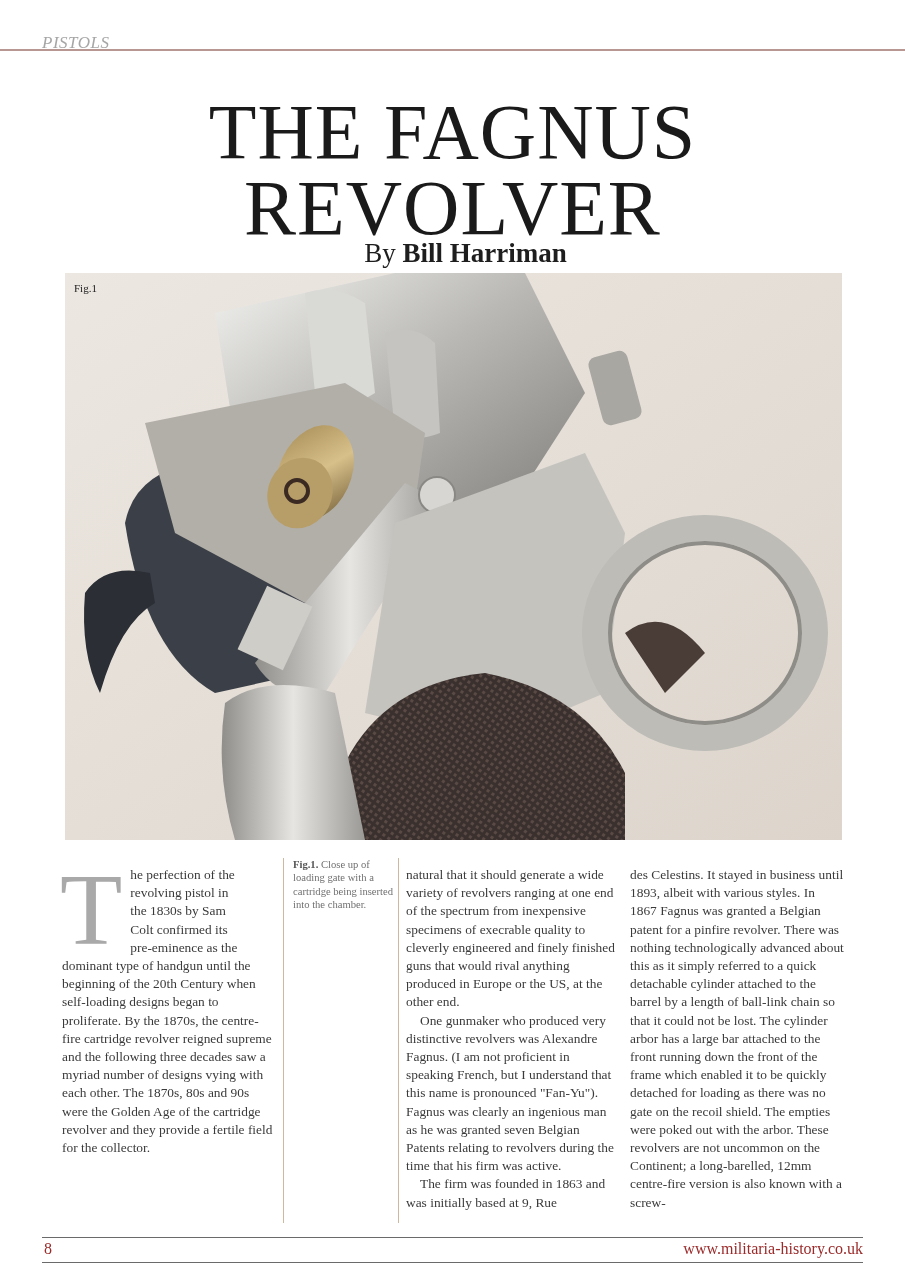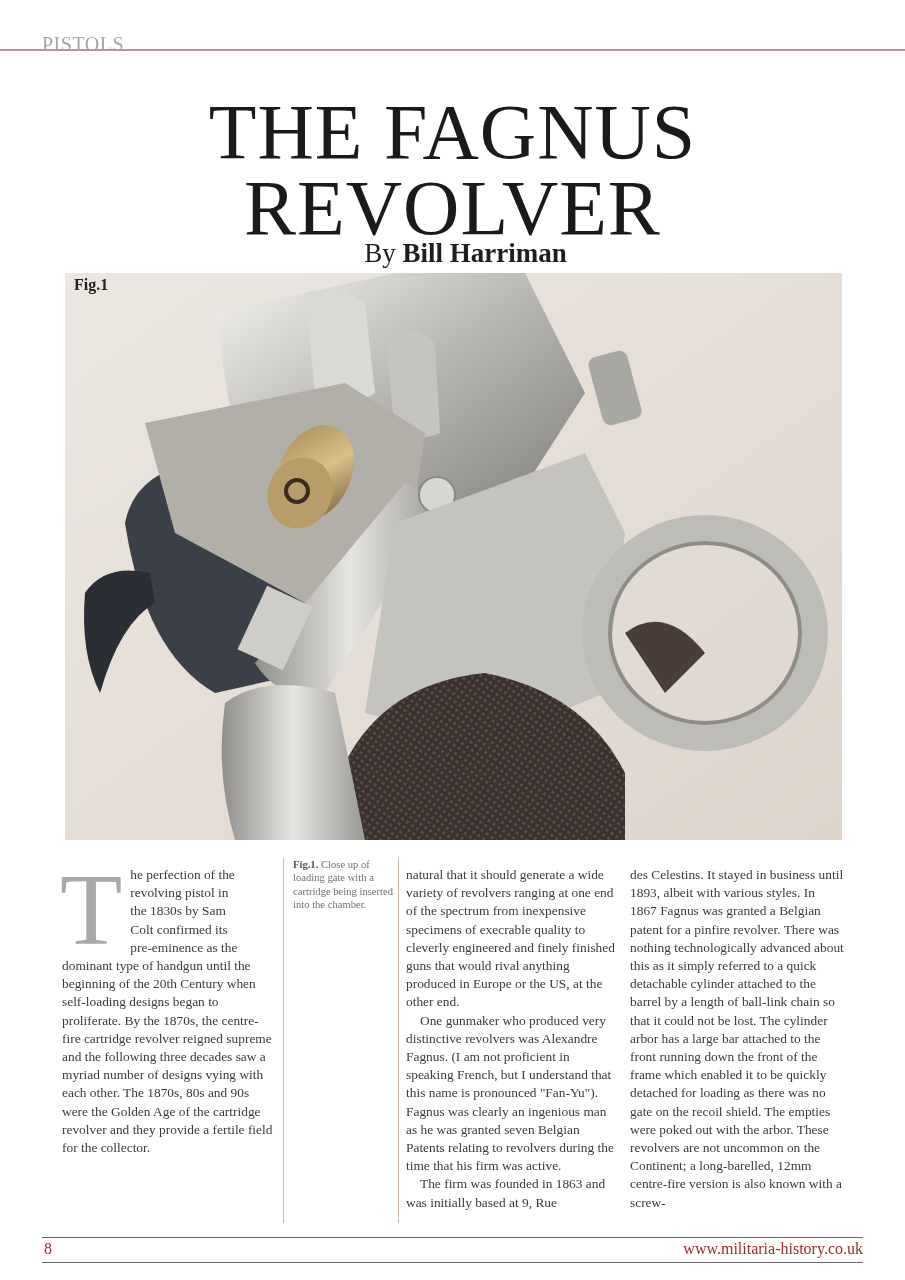--- a/index.html
+++ b/index.html
@@ -1,33 +1,33 @@
 <!DOCTYPE html>
 <html><head>
 <meta charset="utf-8">
 <style>
   html, body { margin: 0; padding: 0; background: #ffffff; }
   body { width: 905px; height: 1280px; position: relative; overflow: hidden;
          font-family: "Liberation Serif", "DejaVu Serif", serif; color: #2b2b2b; }
 
-  .section-label { position: absolute; left: 42px; top: 33px; font-size: 20px;
-    letter-spacing: 0.5px; color: #a6a6a6; }
+  .section-label { position: absolute; left: 42px; top: 33px; font-size: 17px;
+    letter-spacing: 0.5px; color: #a6a6a6; font-style: italic; }
   .section-rule { position: absolute; left: 0; top: 49px; width: 905px; height: 2px; background: #b89692; }
 
   .title { position: absolute; left: 0; top: 70px; width: 905px; text-align: center;
     font-size: 78px; line-height: 76px; color: #1a1a1a; letter-spacing: 1px; font-weight: normal; margin-top: 24px; }
 
   .byline { position: absolute; left: 0; top: 238px; width: 905px; text-align: center;
     font-size: 27px; color: #1e1e1e; padding-left: 13px; }
   .byline b { font-weight: bold; }
 
   .photo { position: absolute; left: 65px; top: 273px; width: 777px; height: 567px; overflow: hidden;
     background: #e7e2dc; }
   .photo svg { display: block; }
-  .fig-label { position: absolute; left: 9px; top: 3px; font-size: 16px; font-weight: bold; color: #222; }
+  .fig-label { position: absolute; left: 9px; top: 9px; font-size: 11px; font-weight: normal; color: #222; }
 
   .col { position: absolute; top: 866px; font-size: 13.4px; line-height: 18.2px; color: #3a3a3a; }
   .col p { margin: 0; }
   .col p.indent { text-indent: 14px; }
   .col1 { left: 62px; width: 214px; }
   .col3 { left: 406px; width: 212px; }
   .col4 { left: 630px; width: 214px; }
 
   .dropcap { float: left; font-size: 102px; line-height: 80px; color: #a9a9a9; margin: 4px 8px 0 -2px;
     height: 82px; font-family: "Liberation Serif", serif; }

